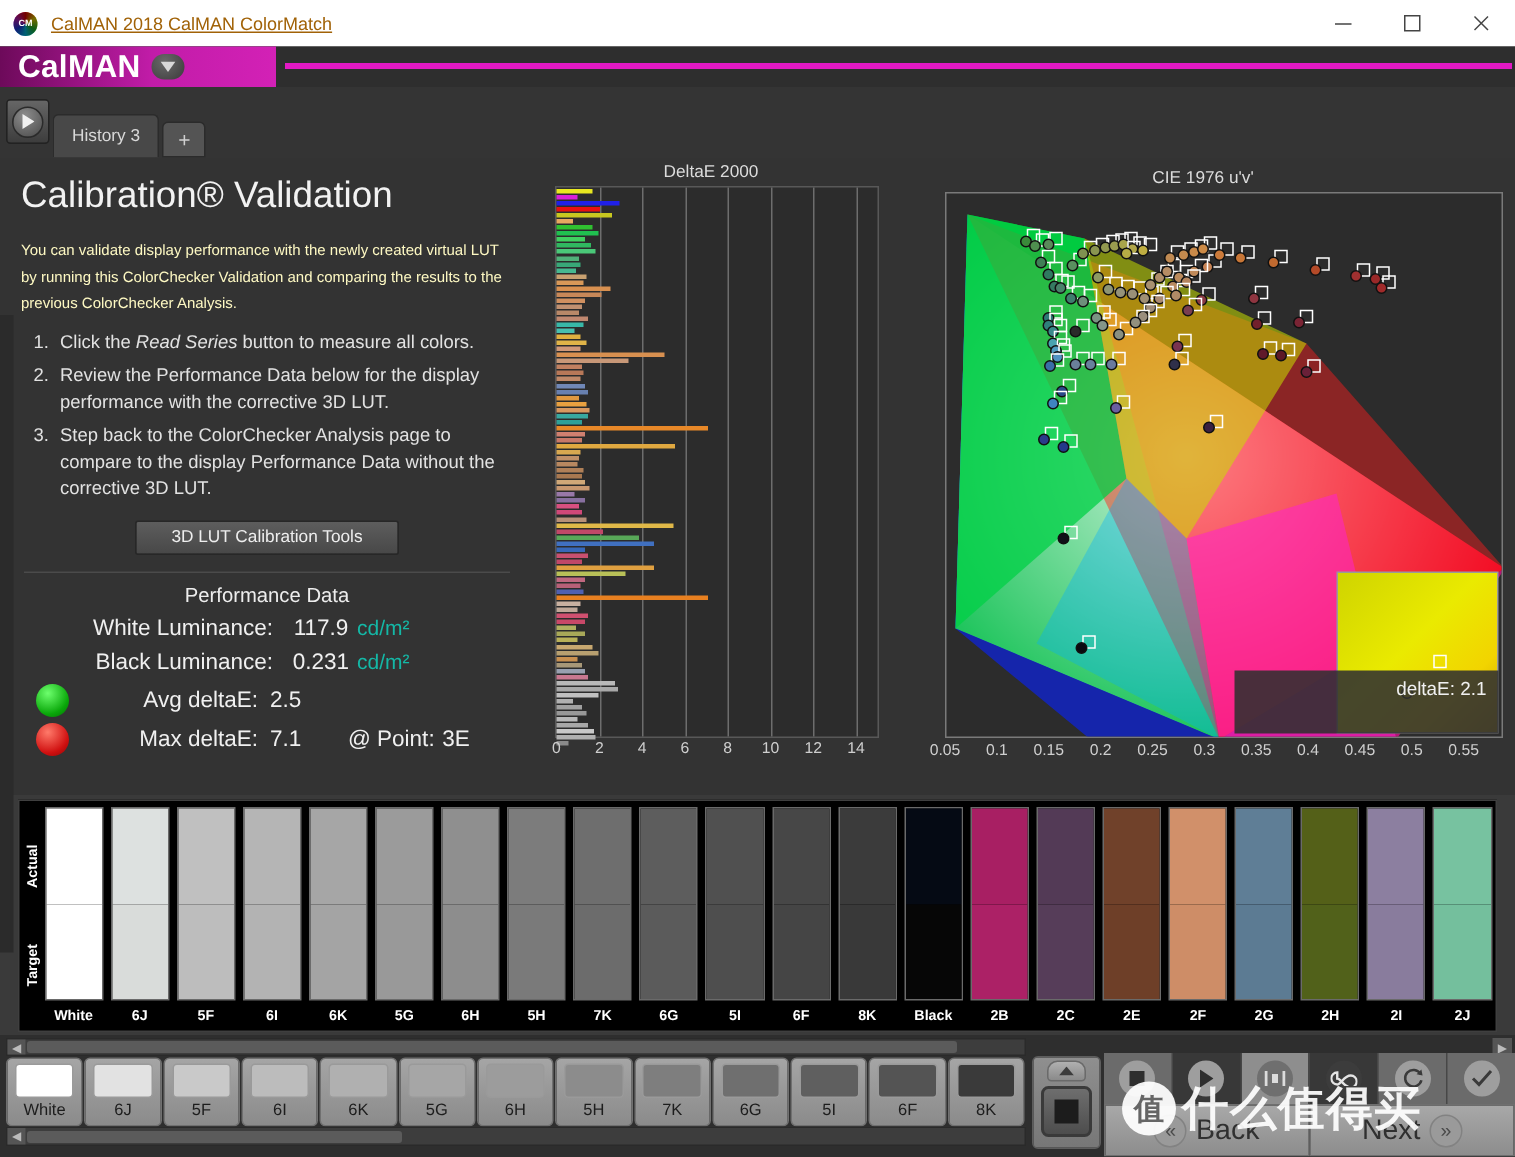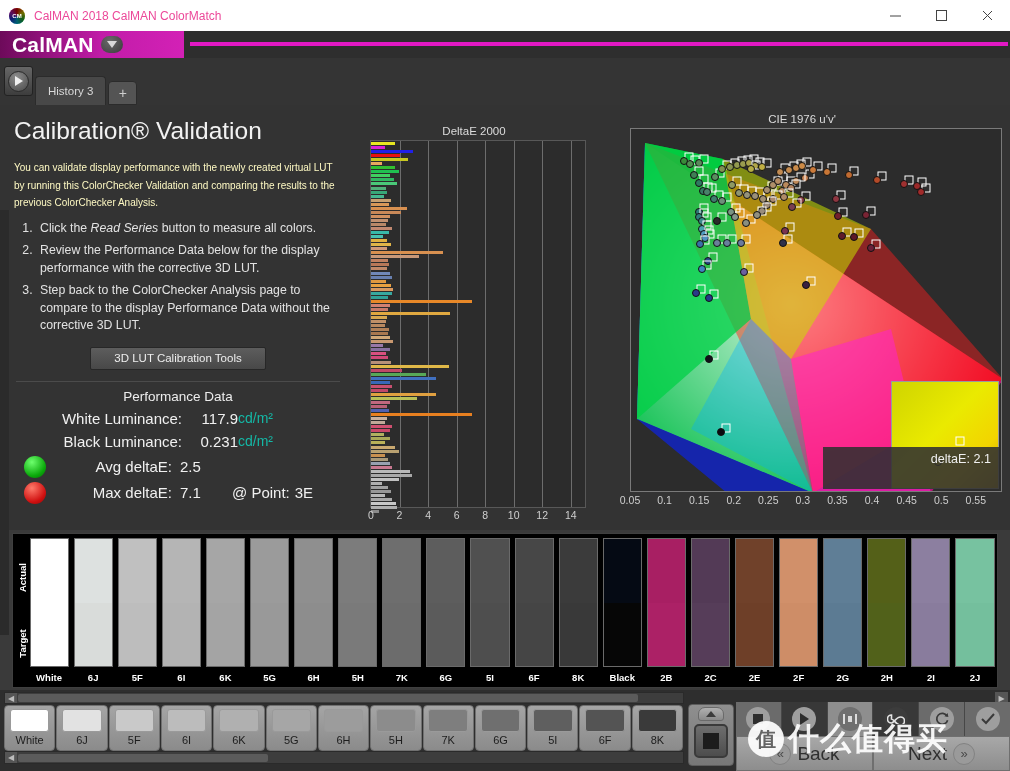--- a/index.html
+++ b/index.html
@@ -21,21 +21,21 @@
     background:
       conic-gradient(#ff0000, #ffee00, #22cc33, #00d5ff, #2244ff, #cc22cc, #ff0000);
     position: relative;
   }
   .tb-icon::after {
     content: "CM"; position: absolute; left: 0; top: 0; width: 16px; height: 16px;
     display: flex; align-items: center; justify-content: center;
     font-size: 6px; font-weight: bold; color: #fff; background: rgba(0,0,0,.55);
     border-radius: 50%;
   }
-  .tb-title { margin-left: 9px; font-size: 12px; color: #ec4899; }
+  .tb-title { margin-left: 9px; font-size: 12px; color: #a16207; text-decoration: underline; }
   .wbtns { margin-left: auto; display: flex; height: 31px; }
   .wbtn { width: 46px; height: 31px; display: flex; align-items: center; justify-content: center; }
   .wbtn svg { stroke: #444; }
 
   
   .brandband {
     position: absolute; left: 0; top: 31px; width: 1010px; height: 27px;
     background: #2e2e2e;
   }
   .brandbox {
@@ -118,32 +118,32 @@
   .lutbtn {
     display: block; margin: 12px auto 0 auto; width: 176px; height: 23px;
     background: linear-gradient(180deg,#5d5d5d,#484848); border: 1px solid #272727;
     color: #eee; font-size: 11.5px; font-family: "Liberation Sans", sans-serif;
     border-radius: 2px;
   }
   .divider { margin: 11px 2px 0 2px; height: 1px; background: #4b4b4b; }
   .perfhdr { text-align: center; color: #ededed; font-size: 13.5px; margin: 7px 0 6px 0; }
   .perfrow { display: flex; align-items: center; font-size: 15px; color: #f0f0f0; margin-bottom: 6px; }
   .perflabel { width: 168px; text-align: right; }
-  .perfval { width: 56px; text-align: right; padding-left: 8px; }
+  .perfval { width: 56px; text-align: center; padding-left: 8px; }
   .perfunit { font-size: 14px; color: #14b8a6; }
   .led { width: 22px; height: 22px; border-radius: 50%; margin-left: 10px; margin-right: 6px; }
   .led.green { background: radial-gradient(circle at 36% 28%, #6dff6d, #0aa80a 65%, #046c04); }
   .led.red { background: radial-gradient(circle at 36% 28%, #ff7a6a, #d01010 65%, #8a0505); }
   .perfrow2 { display: flex; align-items: center; font-size: 15px; color: #f0f0f0; margin-bottom: 4px; }
   .perfrow2 .l { width: 120px; text-align: right; }
   .perfrow2 .v { padding-left: 8px; width: 48px; }
   .perfrow2 .x { padding-left: 12px; }
 
   
-  .dechart { position: absolute; left: 358px; top: 20px; width: 232px; height: 412px; }
+  .dechart { position: absolute; left: 358px; top: 4px; width: 232px; height: 412px; }
   .chart-title { text-align: center; color: #dcdcdc; font-size: 11.5px; margin-bottom: 3px; }
   .deplot {
     position: relative; width: 216px; height: 368px; margin-left: 12px;
     background: #2c2c2c; border: 1px solid #585858;
   }
   .degrid { position: absolute; top: 0; bottom: 0; width: 1px; background: #6d6d6d; }
   .debars { position: absolute; left: 0; top: 1px; right: 0; bottom: 1px; }
   .debar { height: 3px; margin-bottom: 1.05px; border: 0; }
   .deaxis { position: relative; margin-left: 12px; width: 216px; height: 16px; }
   .detick { position: absolute; top: 1px; transform: translateX(-50%); color: #cfcfcf; font-size: 10.5px; }

